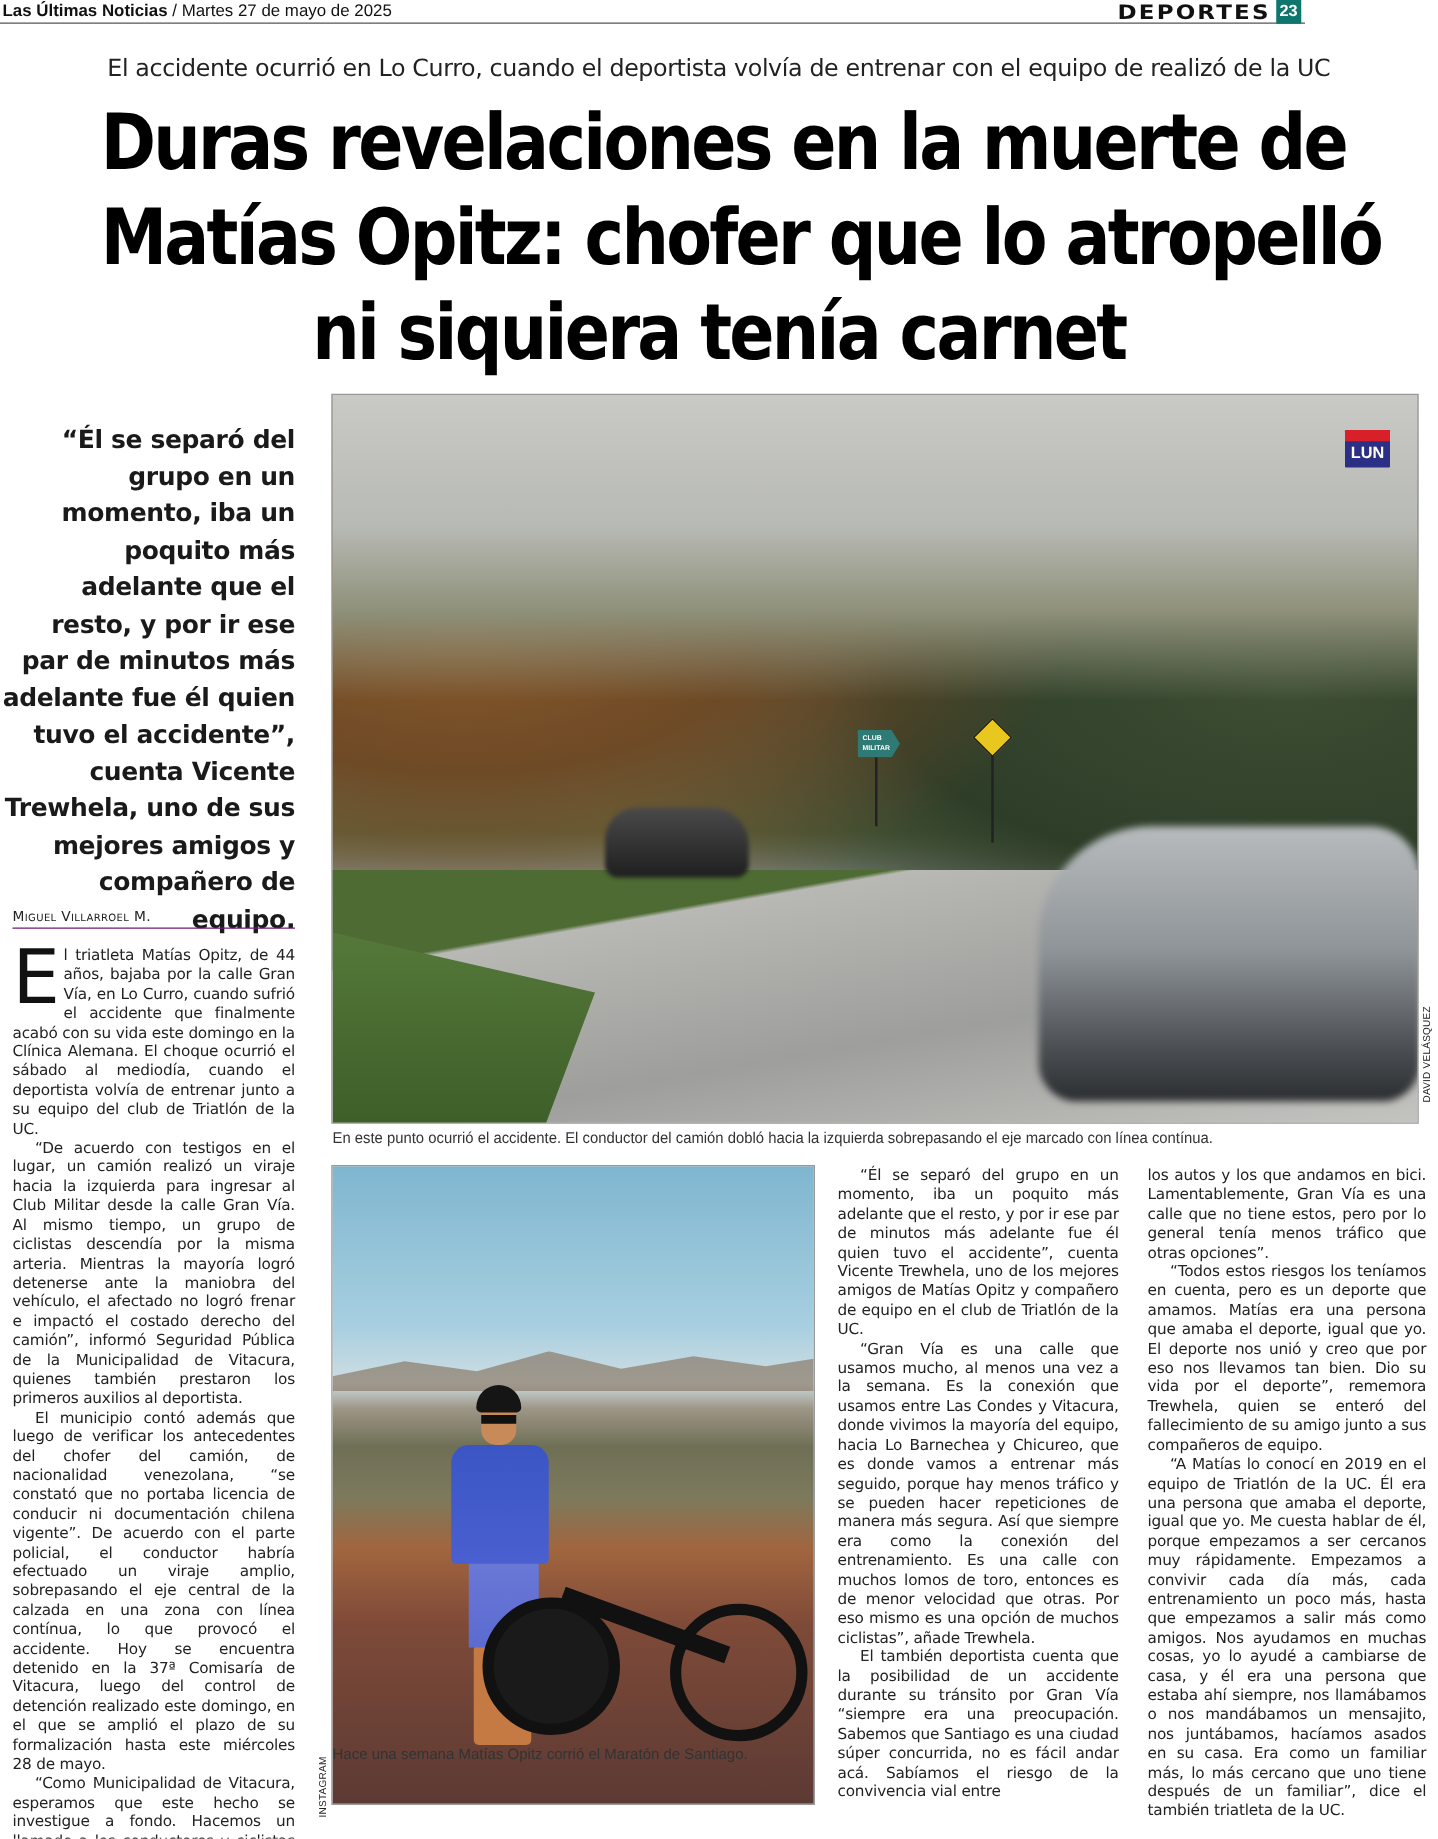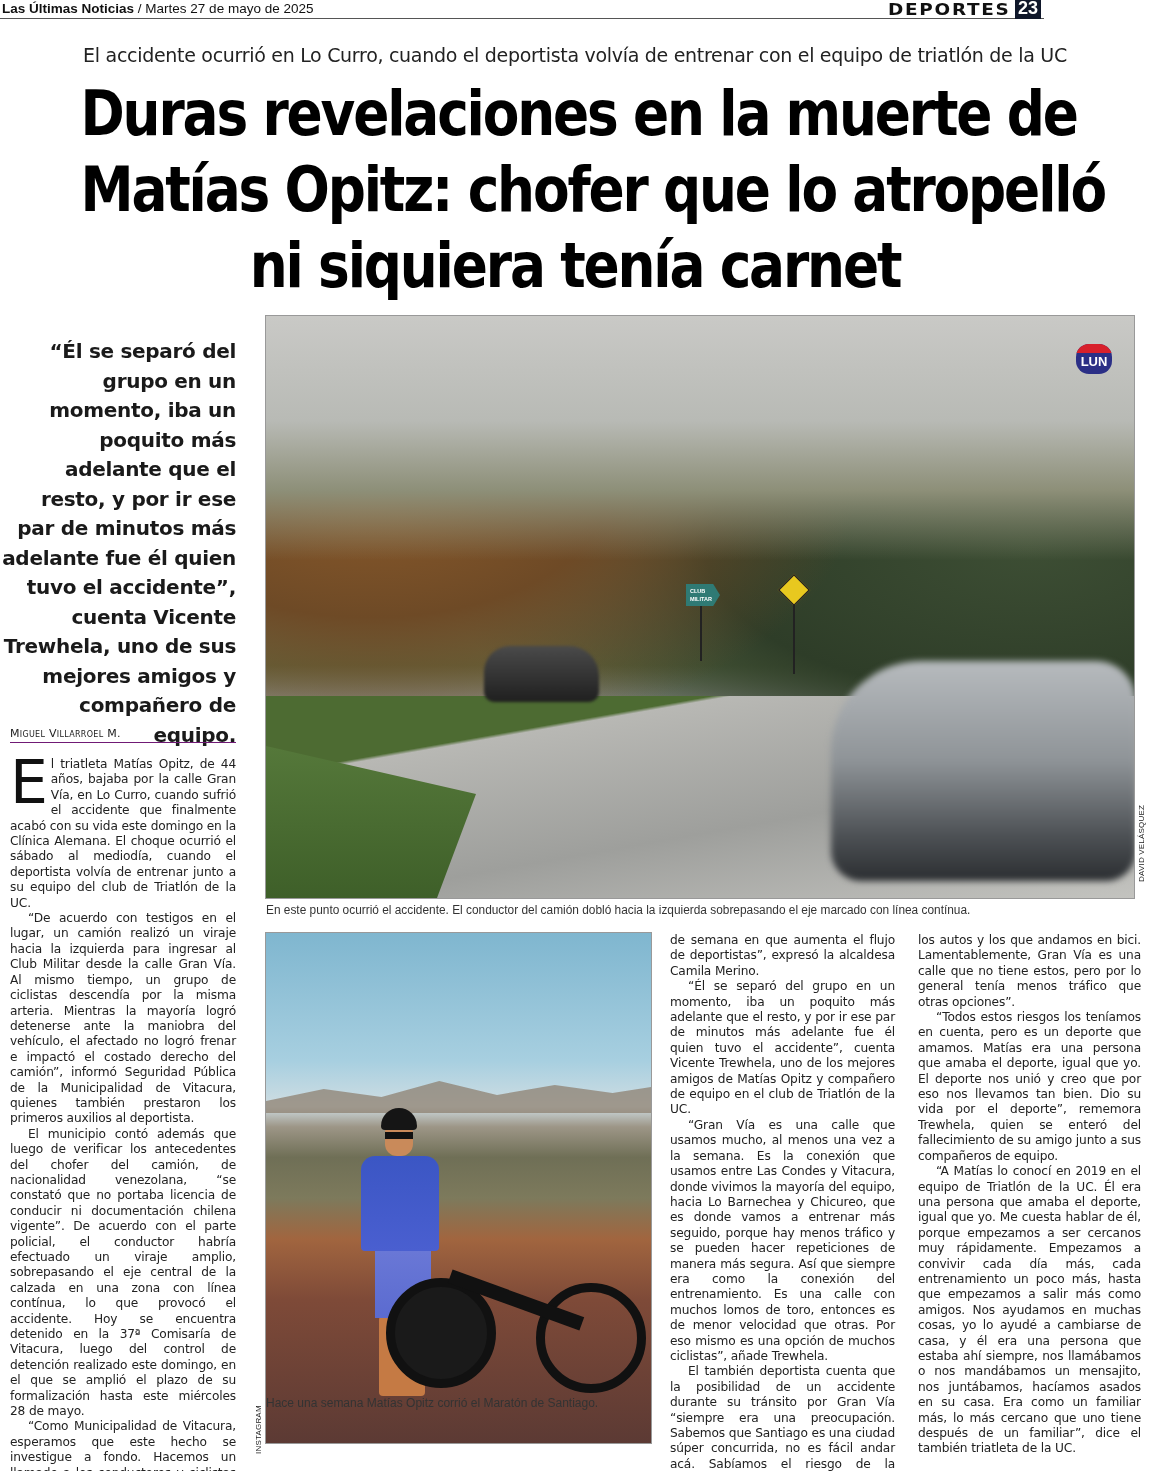--- a/index.html
+++ b/index.html
@@ -4,21 +4,21 @@
 <style>
   * { box-sizing: border-box; margin: 0; padding: 0; }
   html, body { width: 1150px; height: 1471px; background: #fff; overflow: hidden; }
   body { position: relative; font-family: "DejaVu Sans", sans-serif; color: #1a1a1a; }
 
   .masthead { position: absolute; left: 0; top: 0; width: 1044px; height: 19px; border-bottom: 1px solid #555; }
   .masthead .left { position: absolute; left: 2px; top: 1px; font-family: "Liberation Sans", sans-serif; font-size: 13.5px; color: #111; white-space: nowrap; }
   .masthead .left b { font-weight: bold; }
   .masthead .right { position: absolute; right: 3px; top: 0px; display: flex; gap: 4px; }
   .section-label { font-family: "DejaVu Sans", sans-serif; font-weight: 900; font-size: 16px; letter-spacing: 1.5px; color: #111; transform: scaleX(1.15); transform-origin: right; }
-  .page-num { background: #0f172a; color: #fff; font-family: "Liberation Sans", sans-serif; font-weight: bold; font-size: 18px; padding: 1px 3px; line-height: 15px; }
+  .page-num { background: #0f766e; color: #fff; font-family: "Liberation Sans", sans-serif; font-weight: bold; font-size: 13px; padding: 1px 3px; line-height: 15px; }
 
   .kicker { position: absolute; left: 0; top: 44px; width: 1150px; text-align: center; font-family: "DejaVu Sans", sans-serif; font-size: 19px; color: #222; letter-spacing: -0.3px; }
   .headline { position: absolute; left: 0; top: 76px; width: 1150px; text-align: center; font-family: "DejaVu Sans", sans-serif; font-weight: bold; font-size: 62px; line-height: 76px; letter-spacing: -2.5px; color: #000; transform: scaleX(0.86); transform-origin: center top; }
   .headline span { display: block; white-space: nowrap; }
 
   .pullquote { position: absolute; left: 0; top: 337px; width: 236px; text-align: right; font-family: "DejaVu Sans", sans-serif; font-weight: bold; font-size: 20px; line-height: 29.5px; color: #1a1a1a; letter-spacing: -0.3px; }
 
   .photo-main { position: absolute; left: 265px; top: 315px; width: 870px; height: 584px; overflow: hidden; border: 1px solid #999;
     background:
       linear-gradient(180deg, #c9c9c6 0%, #b8bab5 18%, #8d8f78 30%, rgba(0,0,0,0) 42%),
@@ -28,21 +28,21 @@
   }
   .photo-main .road { position: absolute; left: 0; top: 380px; width: 870px; height: 204px;
     background: linear-gradient(170deg, #4d6b32 0%, #4d6b32 22%, #b8b8b4 23%, #9e9f9c 60%, #c4c4c0 100%); }
   .photo-main .lawn { position: absolute; left: 0; top: 430px; width: 210px; height: 160px; background: linear-gradient(180deg, #55783a, #3d5e28); clip-path: polygon(0 0, 100% 30%, 80% 100%, 0 100%); }
   .photo-main .car1 { position: absolute; left: 218px; top: 330px; width: 115px; height: 56px; border-radius: 26px 30px 10px 10px; background: linear-gradient(180deg, #4a4a4a, #1f1f1f); filter: blur(1.5px); }
   .photo-main .car2 { position: absolute; left: 565px; top: 345px; width: 305px; height: 220px; border-radius: 90px 40px 30px 30px; background: linear-gradient(180deg, #b7bbbe 0%, #8f9498 45%, #4c5054 80%, #2b2e31 100%); filter: blur(3px); }
   .photo-main .sign-club { position: absolute; left: 420px; top: 268px; width: 34px; height: 22px; background: #2f7a74; clip-path: polygon(0 0, 80% 0, 100% 50%, 80% 100%, 0 100%); color: #fff; font-family: "Liberation Sans", sans-serif; font-size: 5.5px; font-weight: bold; line-height: 8px; padding: 3px 0 0 4px; }
   .photo-main .pole1 { position: absolute; left: 434px; top: 290px; width: 2px; height: 55px; background: #222; }
   .photo-main .sign-warn { position: absolute; left: 512px; top: 258px; width: 32px; height: 32px; background: #e8c81f; transform: rotate(45deg) scale(0.72); border: 2px solid #222; }
   .photo-main .pole2 { position: absolute; left: 527px; top: 288px; width: 2px; height: 70px; background: #222; }
-  .lun-badge { position: absolute; left: 810px; top: 28px; width: 36px; height: 30px; border-radius: 13px; overflow: hidden; background: #2b2f86; }
+  .lun-badge { position: absolute; left: 810px; top: 28px; width: 36px; height: 30px; border-radius: 1px; overflow: hidden; background: #2b2f86; }
   .lun-badge::before { content: ""; position: absolute; left: 0; top: 0; width: 100%; height: 9px; background: #d8202b; }
   .lun-badge span { position: absolute; left: 0; top: 9px; width: 100%; text-align: center; color: #fff; font-family: "Liberation Sans", sans-serif; font-weight: bold; font-size: 13px; line-height: 18px; }
   .credit-vert { position: absolute; font-family: "Liberation Sans", sans-serif; font-size: 8px; color: #222; white-space: nowrap; transform: rotate(-90deg); transform-origin: left top; letter-spacing: 0.2px; }
   .credit-main { left: 1137px; top: 882px; }
   .credit-insta { left: 254px; top: 1454px; }
 
   .caption { position: absolute; font-family: "Liberation Sans", sans-serif; color: #333; white-space: nowrap; }
   .caption-main { left: 266px; top: 903px; font-size: 12.5px; transform: scaleX(0.95); transform-origin: left; }
   .caption-photo2 { left: 266px; top: 1396px; font-size: 12px; }
 
@@ -80,21 +80,21 @@
     <b>Las Últimas Noticias</b>
     <span>/</span>
     <span>Martes 27 de mayo de 2025</span>
   </div>
   <div class="right">
     <span class="section-label">DEPORTES</span>
     <span class="page-num">23</span>
   </div>
 </div>
 
-<div class="kicker">El accidente ocurrió en Lo Curro, cuando el deportista volvía de entrenar con el equipo de triatlón de la UC</div>
+<div class="kicker">El accidente ocurrió en Lo Curro, cuando el deportista volvía de entrenar con el equipo de realizó de la UC</div>
 <h1 class="headline">
   <span>Duras revelaciones en la muerte de</span>
   <span>Matías Opitz: chofer que lo atropelló</span>
   <span>ni siquiera tenía carnet</span>
 </h1>
 
 <div class="pullquote">“Él se separó del grupo en un momento, iba un poquito más adelante que el resto, y por ir ese par de minutos más adelante fue él quien tuvo el accidente”, cuenta Vicente Trewhela, uno de sus mejores amigos y compañero de equipo.</div>
 
 <div class="photo-main">
   <div class="road"></div>
@@ -134,21 +134,20 @@
   <div class="bike">
     <div class="wheel w1"></div>
     <div class="wheel w2"></div>
     <div class="frame"></div>
   </div>
 </div>
 <div class="credit-vert credit-insta">INSTAGRAM</div>
 <div class="caption caption-photo2">Hace una semana Matías Opitz corrió el Maratón de Santiago.</div>
 
 <div class="col col3">
-  <p class="noindent">de semana en que aumenta el flujo de deportistas”, expresó la alcaldesa Camila Merino.</p>
   <p>“Él se separó del grupo en un momento, iba un poquito más adelante que el resto, y por ir ese par de minutos más adelante fue él quien tuvo el accidente”, cuenta Vicente Trewhela, uno de los mejores amigos de Matías Opitz y compañero de equipo en el club de Triatlón de la UC.</p>
   <p>“Gran Vía es una calle que usamos mucho, al menos una vez a la semana. Es la conexión que usamos entre Las Condes y Vitacura, donde vivimos la mayoría del equipo, hacia Lo Barnechea y Chicureo, que es donde vamos a entrenar más seguido, porque hay menos tráfico y se pueden hacer repeticiones de manera más segura. Así que siempre era como la conexión del entrenamiento. Es una calle con muchos lomos de toro, entonces es de menor velocidad que otras. Por eso mismo es una opción de muchos ciclistas”, añade Trewhela.</p>
   <p>El también deportista cuenta que la posibilidad de un accidente durante su tránsito por Gran Vía “siempre era una preocupación. Sabemos que Santiago es una ciudad súper concurrida, no es fácil andar acá. Sabíamos el riesgo de la convivencia vial entre</p>
 </div>
 
 <div class="col col4">
   <p class="noindent">los autos y los que andamos en bici. Lamentablemente, Gran Vía es una calle que no tiene estos, pero por lo general tenía menos tráfico que otras opciones”.</p>
   <p>“Todos estos riesgos los teníamos en cuenta, pero es un deporte que amamos. Matías era una persona que amaba el deporte, igual que yo. El deporte nos unió y creo que por eso nos llevamos tan bien. Dio su vida por el deporte”, rememora Trewhela, quien se enteró del fallecimiento de su amigo junto a sus compañeros de equipo.</p>
   <p>“A Matías lo conocí en 2019 en el equipo de Triatlón de la UC. Él era una persona que amaba el deporte, igual que yo. Me cuesta hablar de él, porque empezamos a ser cercanos muy rápidamente. Empezamos a convivir cada día más, cada entrenamiento un poco más, hasta que empezamos a salir más como amigos. Nos ayudamos en muchas cosas, yo lo ayudé a cambiarse de casa, y él era una persona que estaba ahí siempre, nos llamábamos o nos mandábamos un mensajito, nos juntábamos, hacíamos asados en su casa. Era como un familiar más, lo más cercano que uno tiene después de un familiar”, dice el también triatleta de la UC.</p>
 </div>

